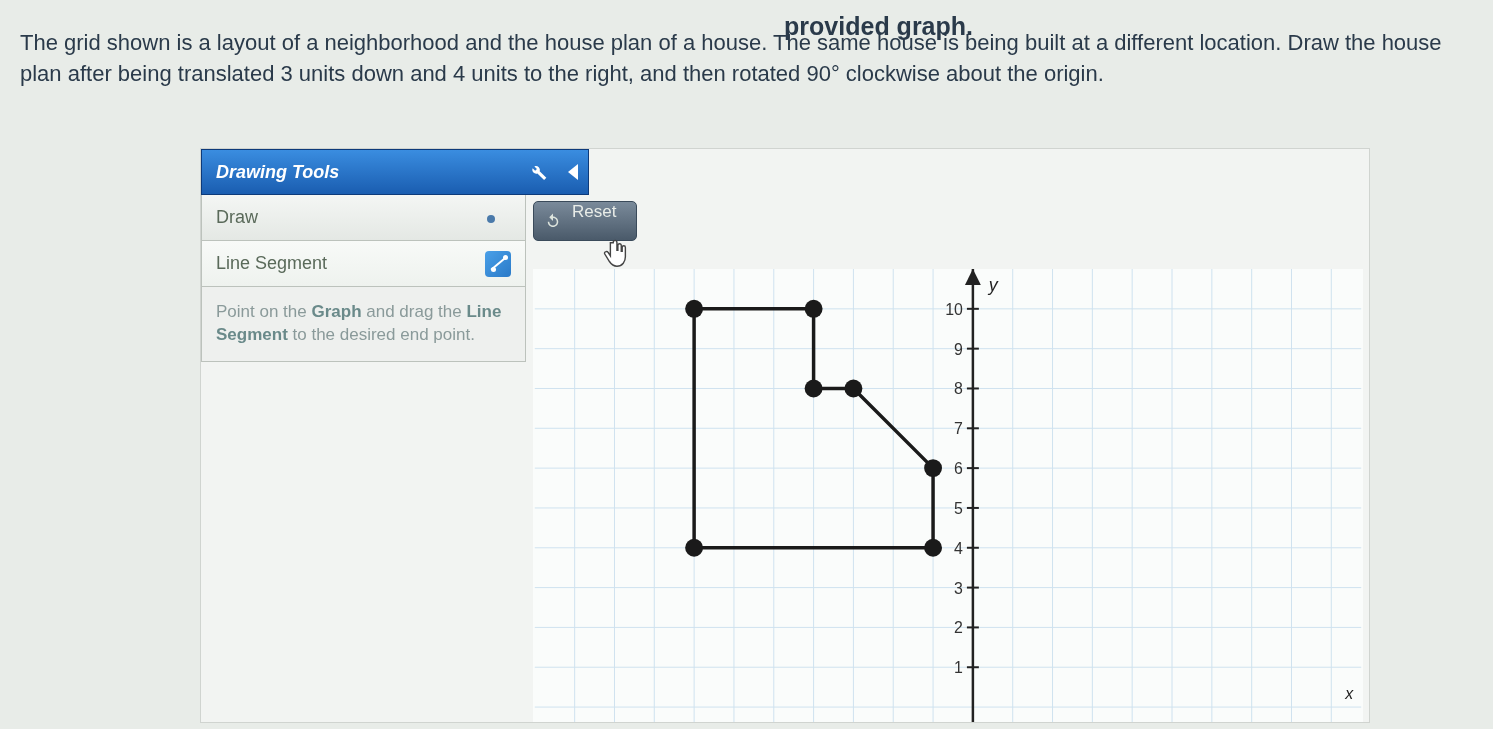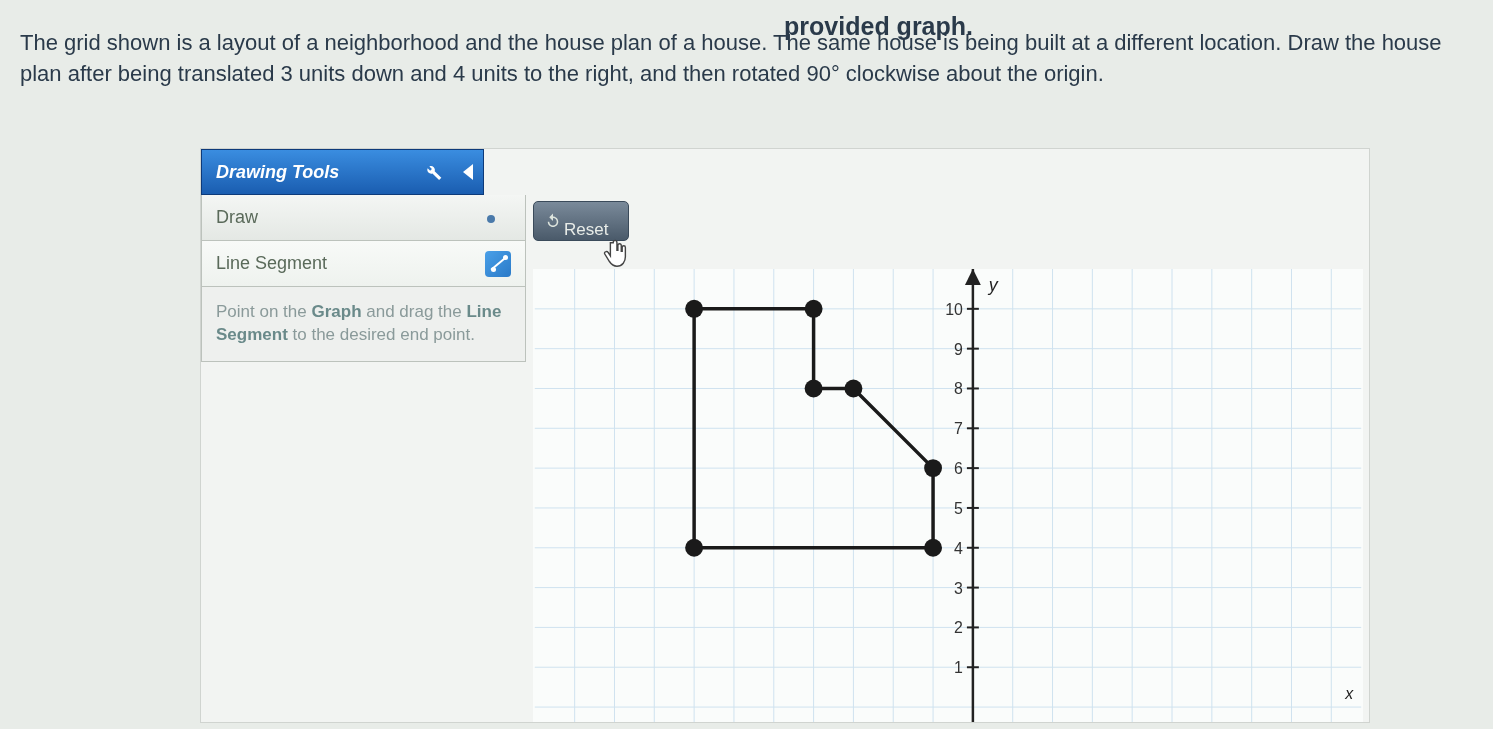--- a/index.html
+++ b/index.html
@@ -36,21 +36,21 @@
     width: 1170px;
     height: 575px;
     background: #f2f4f2;
     border: 1px solid #d0d4d0;
   }
   .toolbar {
     display: flex;
     height: 46px;
   }
   .tools-header {
-    width: 283px;
+    width: 388px;
     background: linear-gradient(#3a8de0, #1a5db0);
     color: #fff;
     font-weight: bold;
     font-size: 18px;
     display: flex;
     align-items: center;
     padding: 0 14px;
     position: relative;
     font-style: italic;
     border: 1px solid #0d3a7a;
@@ -177,28 +177,28 @@
     font-size: 17px;
     color: #8a9a9a;
     line-height: 1.35;
   }
   .tool-help b { color: #6a8a8a; }
   .reset-btn {
     position: absolute;
     top: 52px;
     left: 332px;
     height: 40px;
-    padding: 0 20px 0 30px;
+    padding: 0 20px 0 38px;
     background: linear-gradient(#7a8a9a, #4a5a6a);
     border: 1px solid #3a4a5a;
     border-radius: 5px;
     color: #e8ece8;
     font-size: 17px;
     display: flex;
-    align-items: flex-end;
+    align-items: flex-start;
     cursor: pointer;
   }
   .reset-btn .reset-icon {
     position: absolute;
     left: 10px; top: 10px;
     width: 18px; height: 18px;
   }
   .hand-cursor {
     position: absolute;
     top: 88px;

